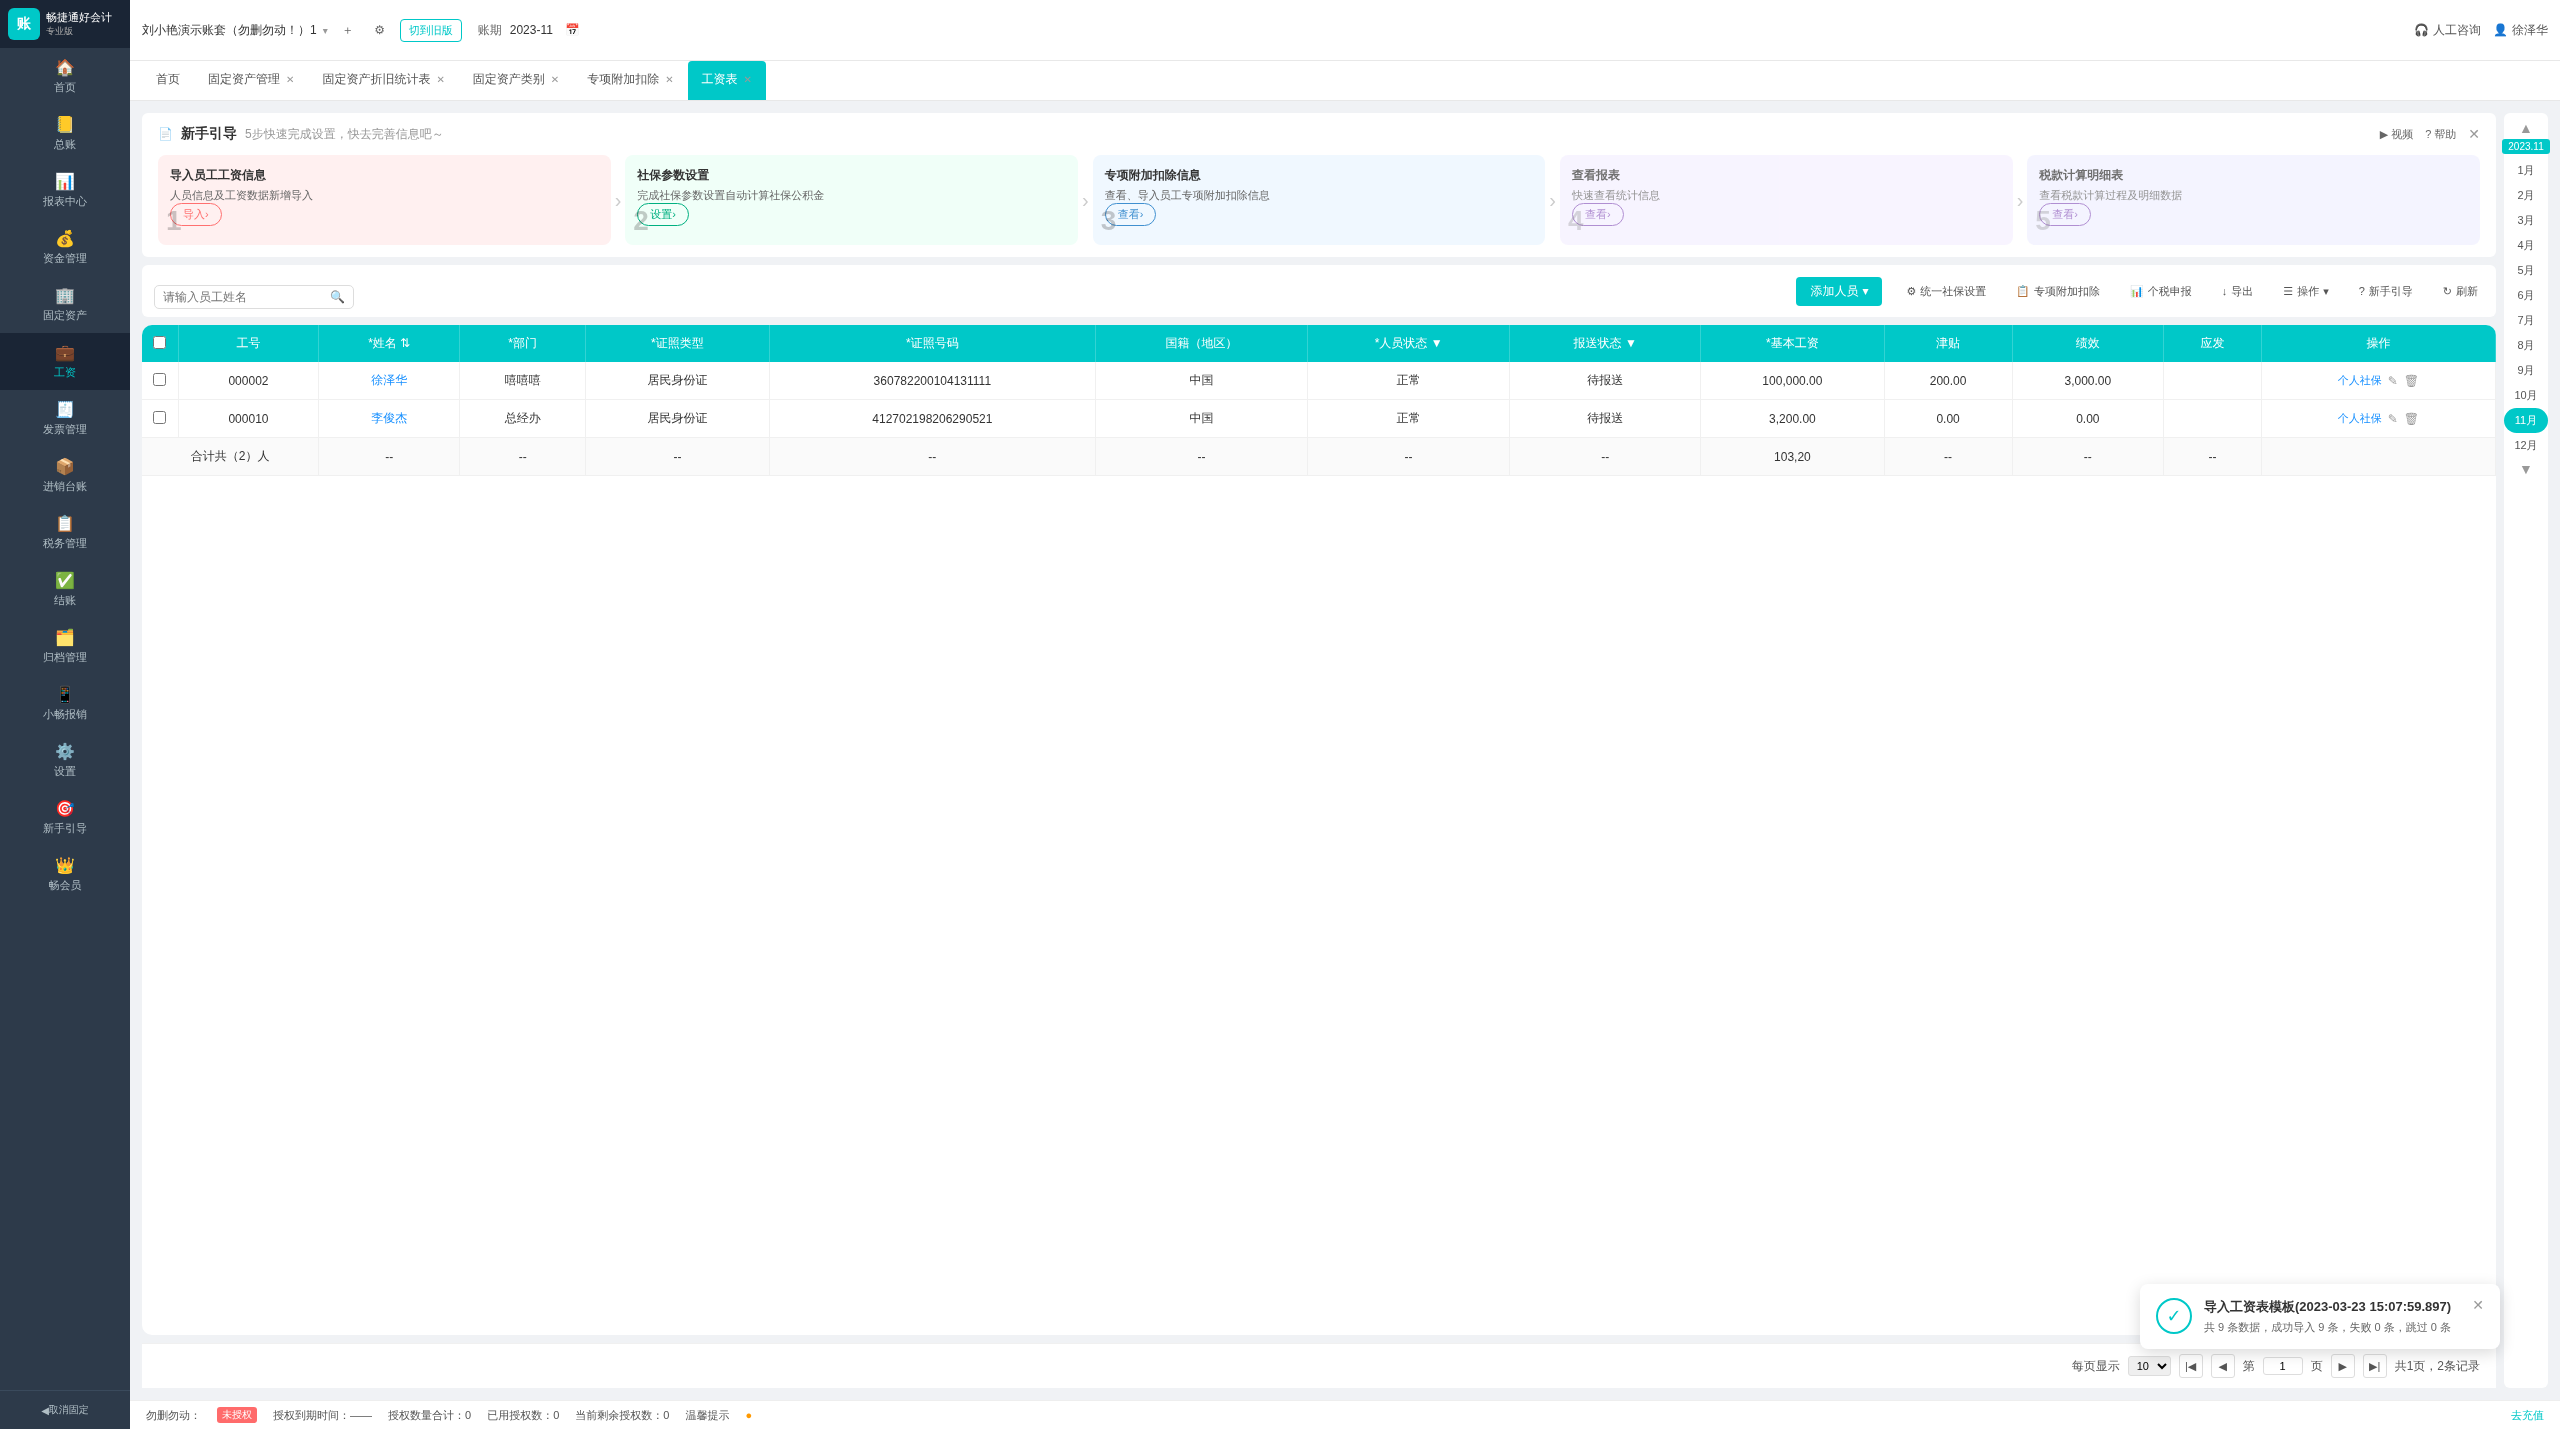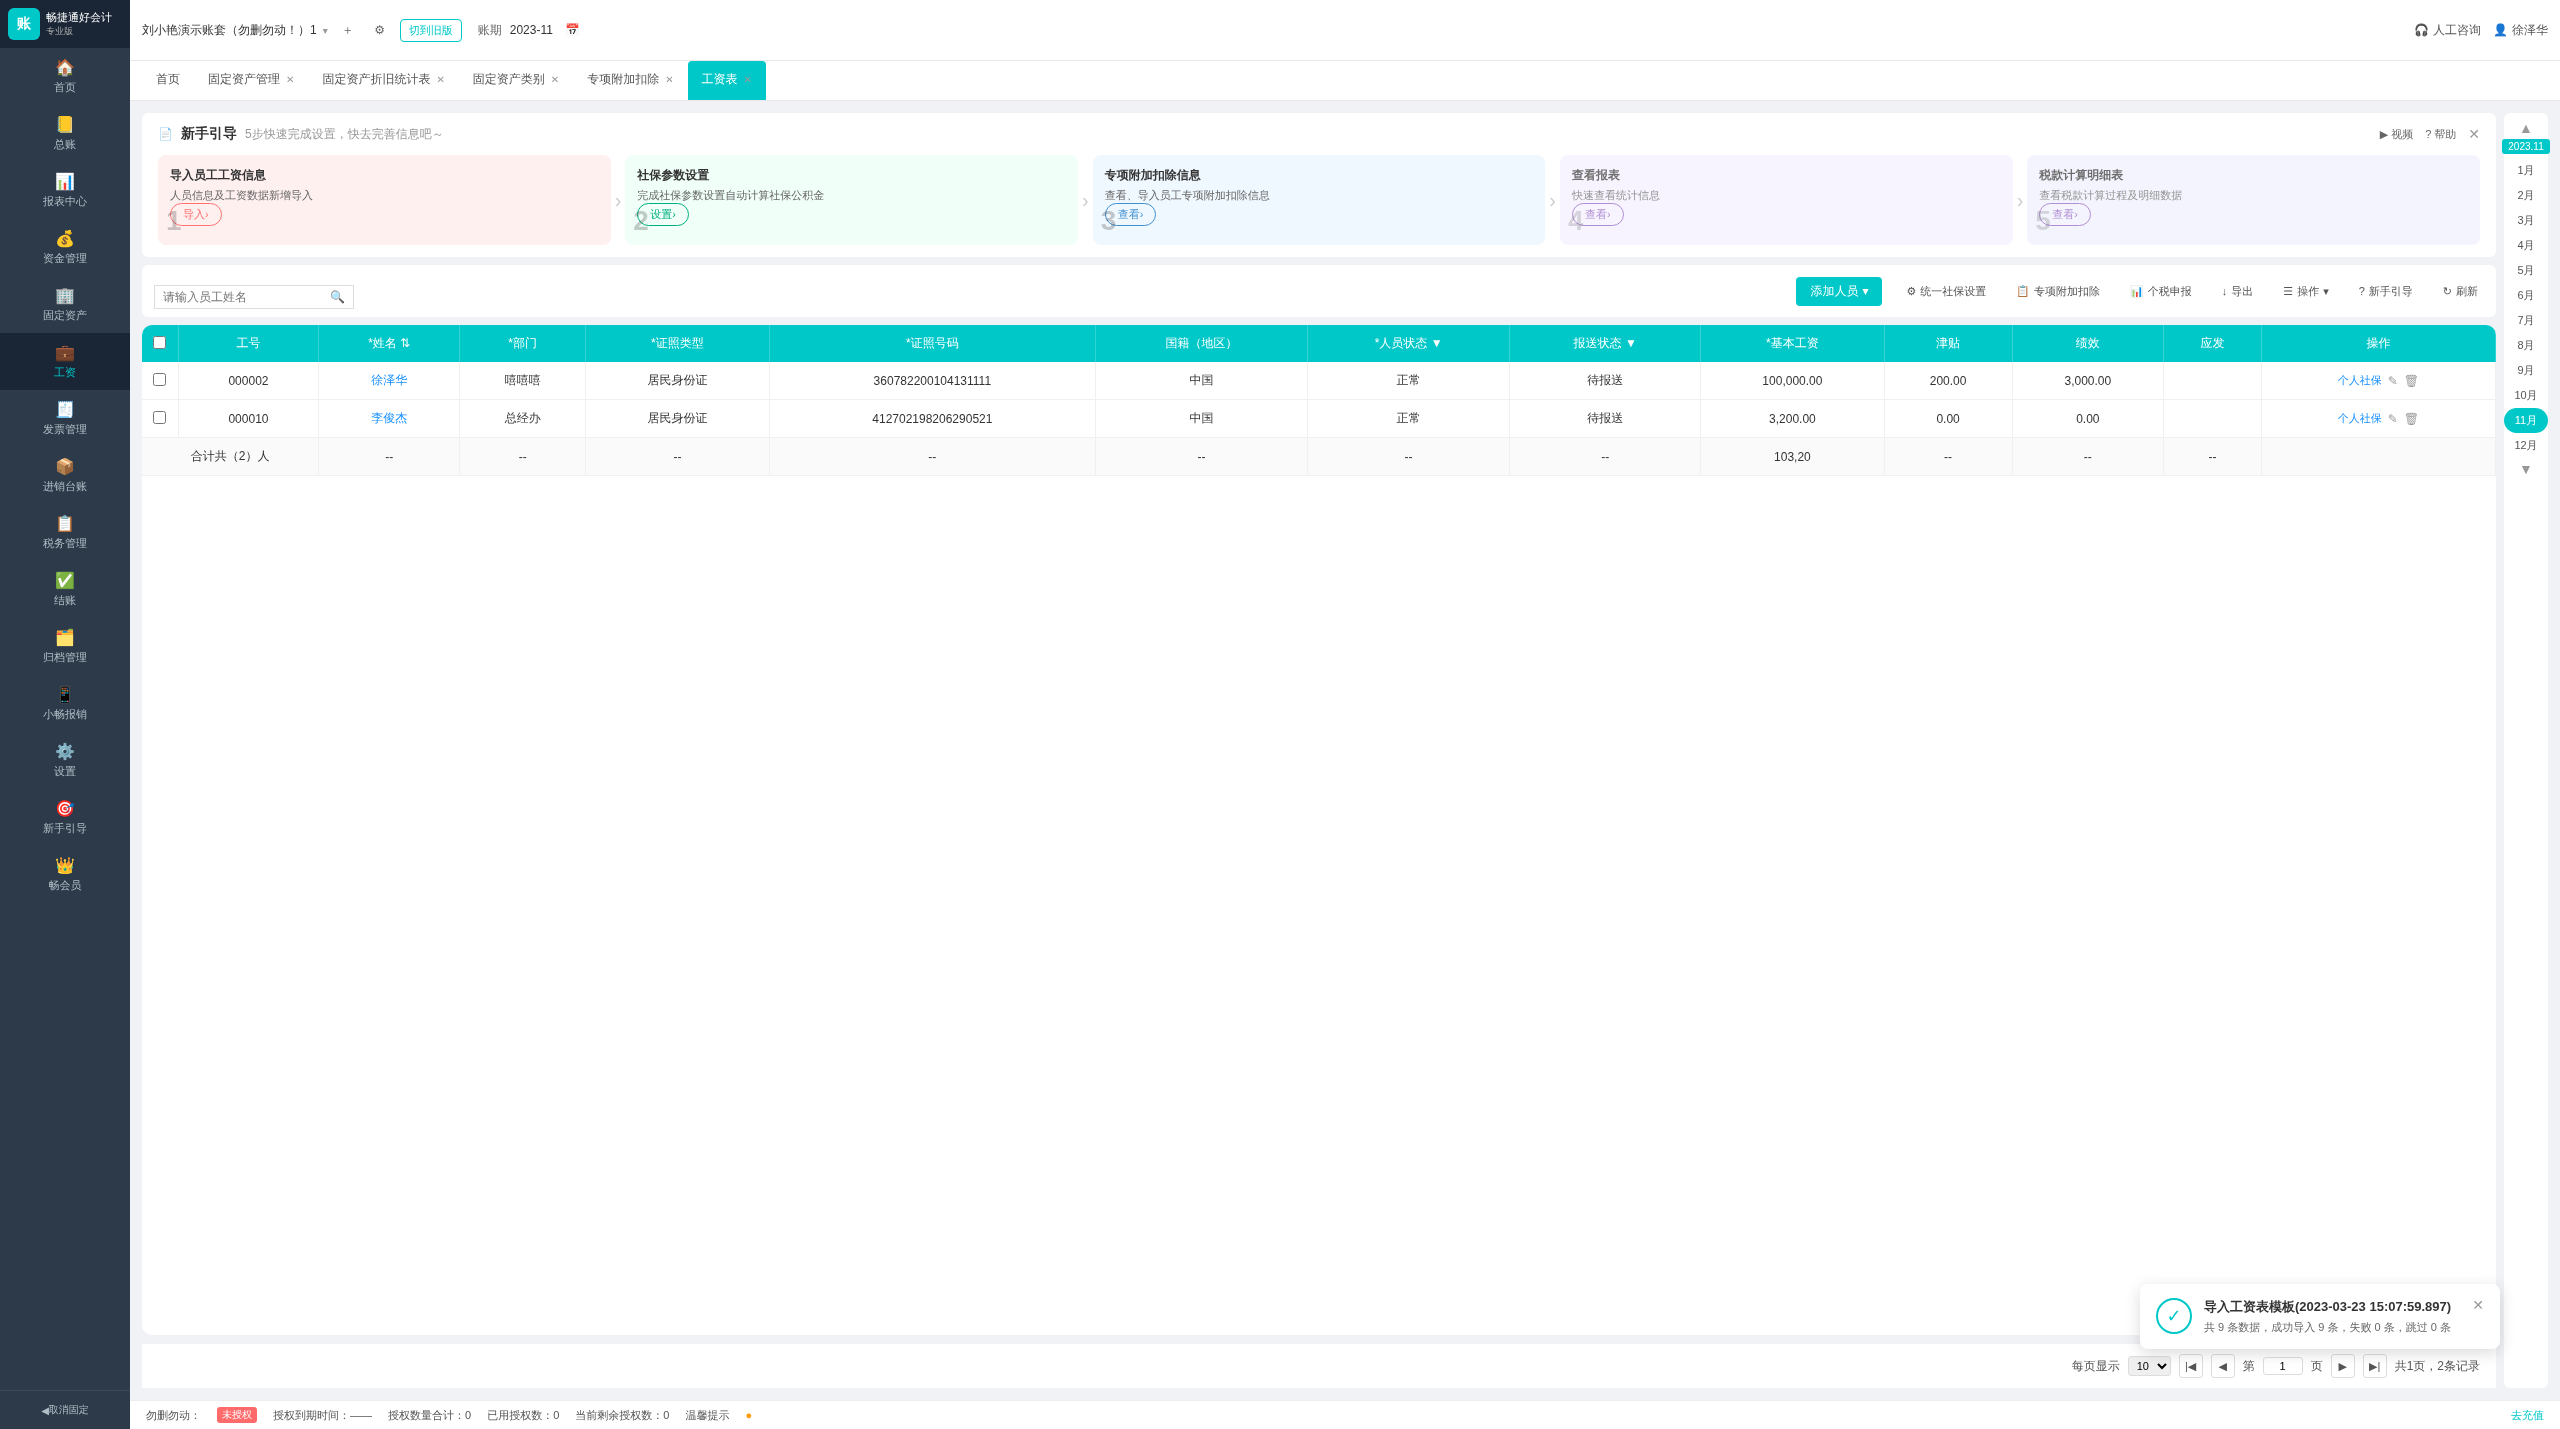--- a/index.html
+++ b/index.html
@@ -245,21 +245,21 @@
       border-radius: 6px;
       padding: 8px 12px;
       display: flex;
       align-items: center;
       gap: 8px;
     }
     .search-box {
       display: flex;
       align-items: center;
       border: 1px solid #ddd;
-      border-radius: 0;
+      border-radius: 5px;
       padding: 4px 8px;
       gap: 6px;
       width: 200px;
       margin-top: 12px;
     }
     .search-input {
       border: none;
       outline: none;
       font-size: 12px;
       color: #333;

